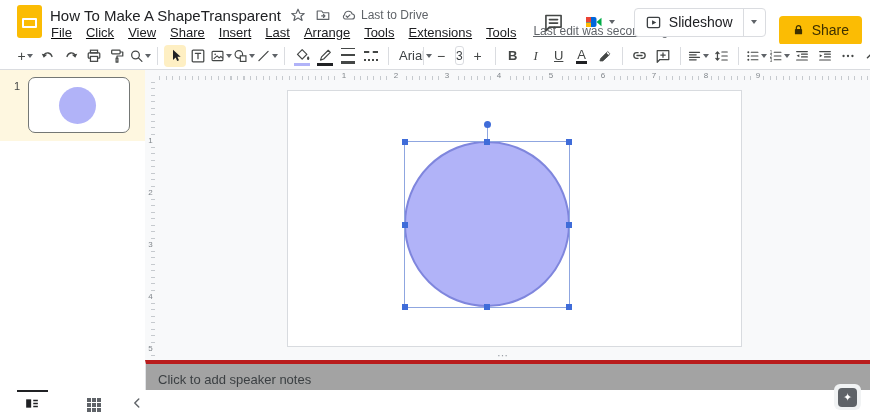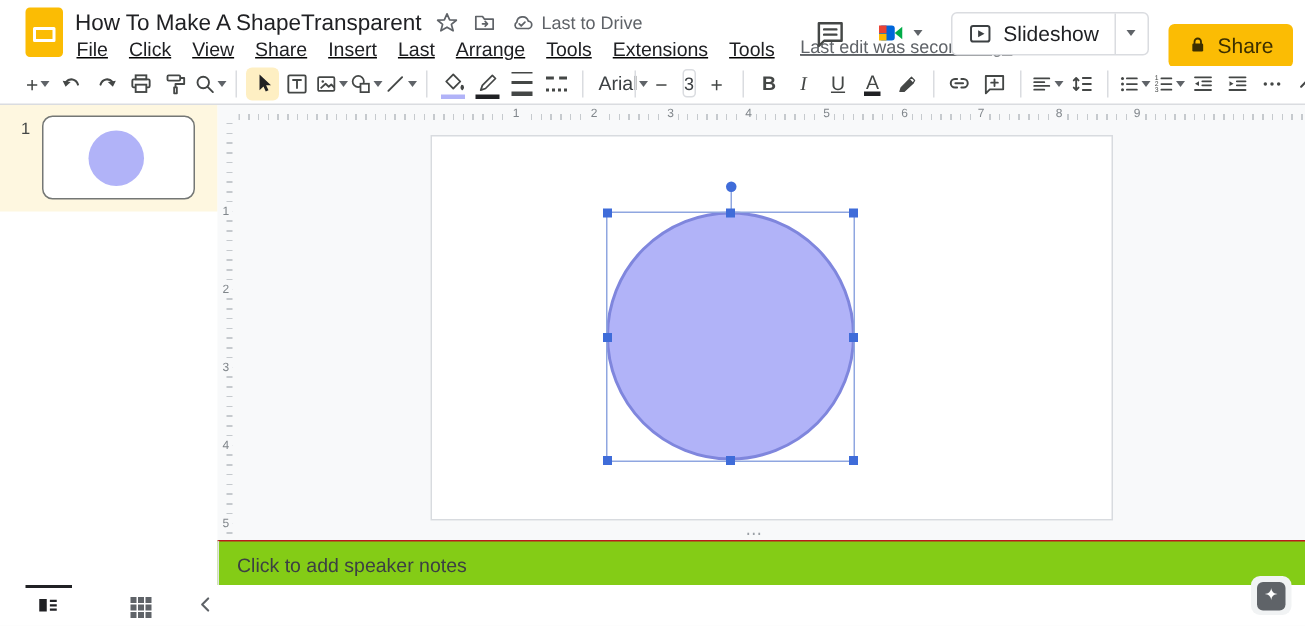--- a/index.html
+++ b/index.html
@@ -69,21 +69,21 @@
   .selection { position:absolute; left:116px; top:50px; width:166px; height:167px; border:1px solid #8fa6e0; }
   .handle { position:absolute; width:6px; height:6px; background:#3f6cd9; }
   .h-tl{left:-3px;top:-3px} .h-tc{left:calc(50% - 3px);top:-3px} .h-tr{right:-3px;top:-3px}
   .h-ml{left:-3px;top:calc(50% - 3px)} .h-mr{right:-3px;top:calc(50% - 3px)}
   .h-bl{left:-3px;bottom:-3px} .h-bc{left:calc(50% - 3px);bottom:-3px} .h-br{right:-3px;bottom:-3px}
   .rot-stem { position:absolute; left:calc(50% - 0.5px); top:-16px; width:1px; height:16px; background:#8fa6e0; }
   .rot-knob { position:absolute; left:calc(50% - 3.5px); top:-21px; width:7px; height:7px; border-radius:50%; background:#3f6cd9; }
   .notes-handle { position:absolute; left:352px; top:279px; font-size:11px; color:#9aa0a6; letter-spacing:1px; }
 
   
-  .notes { position:absolute; left:145px; top:360px; width:725px; height:30px; background:#84cc16; border-top:1px solid #b91c1c; border-left:1px solid #e1e3e6; }
+  .notes { position:absolute; left:145px; top:360px; width:725px; height:30px; background:#a3a3a3; border-top:4px solid #b91c1c; border-left:1px solid #e1e3e6; }
   .notes-ph { position:absolute; left:12px; top:8px; font-size:13px; color:#3c4043; }
 
   
   .bottombar { position:absolute; left:0; top:390px; width:870px; height:27px; background:#fff; }
   .active-line { position:absolute; left:17px; top:0; width:31px; height:2px; background:#202124; }
   .bb-film { position:absolute; left:24px; top:6px; }
   .bb-grid { position:absolute; left:87px; top:8px; display:grid; grid-template-columns:repeat(3,3.5px); grid-gap:1.5px; }
   .bb-grid i { width:3.5px; height:3.5px; background:#5f6368; }
   .bb-chevron { position:absolute; left:129px; top:5px; }
   .sparkle-btn { position:absolute; right:9px; top:384px; width:27px; height:26px; background:#f1f3f4; border-radius:6px; display:flex; align-items:center; justify-content:center; }

